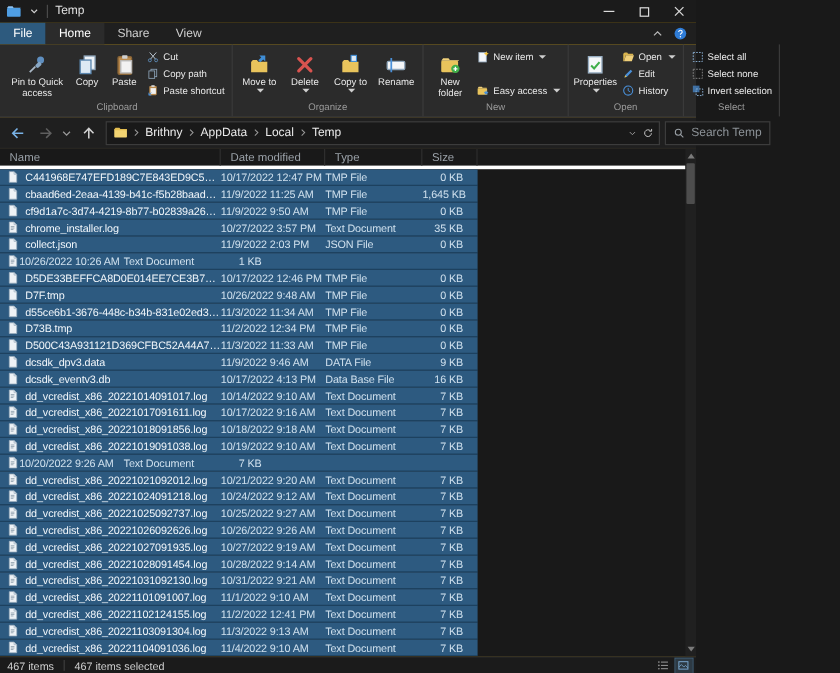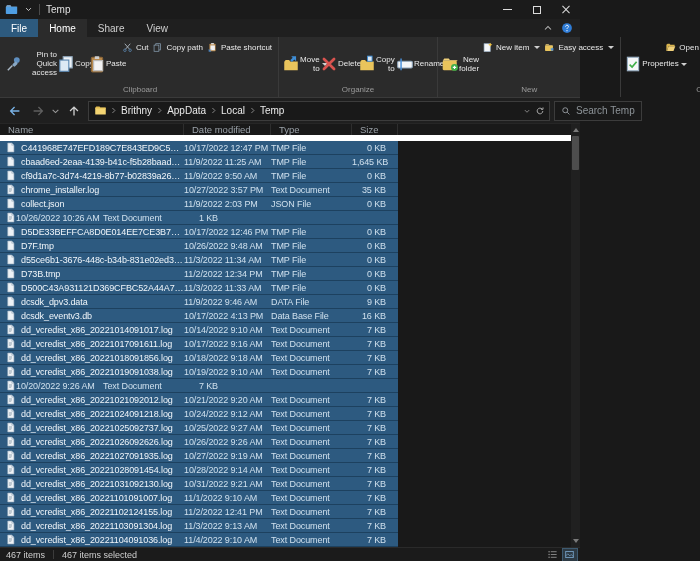--- a/index.html
+++ b/index.html
@@ -29,26 +29,26 @@
   .tab.active{background:#2b2b2b;color:#fff}
   .tabs-right{margin-left:auto;display:flex;align-items:center;gap:7px;padding-right:7px}
   .icon-12{width:12px;height:12px;display:inline-flex}
   .icon-12 svg{width:100%;height:100%}
 
   
   .ribbon{height:61px;background:#2b2b2b;display:flex;flex:none;border-bottom:1px solid #3a3a3a;padding-left:2px}
   .rgroup{display:flex;flex-direction:column;border-right:1px solid #3a3a3a;padding:1px 3px 0}
   .rgroup-buttons{display:flex;flex:1;align-items:stretch}
   .rgroup-label{height:13px;line-height:12px;text-align:center;font-size:8px;color:#9b9b9b}
-  .rbtn-large{width:38px;display:flex;flex-direction:row;align-items:center;justify-content:flex-start;
-    padding-top:7px;font-size:8px;line-height:1.1;text-align:right;color:#e8e8e8}
+  .rbtn-large{width:38px;display:flex;flex-direction:column;align-items:center;justify-content:flex-start;
+    padding-top:7px;font-size:8px;line-height:1.1;text-align:center;color:#e8e8e8}
   .rbtn-large.narrow{width:31px}
   .rbtn-large.wide{width:52px}
   .rbtn-large .ric{width:18px;height:18px;margin-bottom:2px}
-  .rstack{display:flex;flex-direction:row;justify-content:flex-end;padding:2px 1px}
+  .rstack{display:flex;flex-direction:column;justify-content:space-between;padding:2px 1px}
   .rbtn-small{display:flex;align-items:center;gap:3px;height:14px;font-size:8px;color:#e8e8e8;padding:0 2px;white-space:nowrap}
   .rbtn-small .ric{width:11px;height:11px}
   .ric{display:inline-flex;flex:none}
   .ric svg{width:100%;height:100%}
   .dd{width:0;height:0;border-left:3px solid transparent;border-right:3px solid transparent;border-top:3px solid #cfcfcf;margin-left:2px;flex:none}
   .rlabel{display:inline}
 
   
   .navbar{height:26px;background:#1f1f1f;display:flex;align-items:center;flex:none;padding:0 3px;border-bottom:1px solid #262626}
   .nav-btn{width:23px;height:22px;display:flex;align-items:center;justify-content:center;flex:none}
@@ -63,21 +63,21 @@
   .crumbs{display:flex;align-items:center;height:100%;overflow:hidden}
   .crumb-label{font-size:10px;color:#eaeaea;padding:0 3px;white-space:nowrap}
   .crumb-chev{width:9px;height:9px;display:inline-flex;flex:none}
   .crumb-chev svg{width:100%;height:100%}
   .addr-right{margin-left:auto;display:flex;align-items:center;gap:3px;padding-right:4px}
   .searchbox{flex:1;height:20px;margin-left:4px;margin-right:2px;background:#191919;border:1px solid #3c3c3c;display:flex;align-items:center;padding:0 6px;gap:5px}
   .search-text{font-size:10px;color:#8d9398;white-space:nowrap}
 
   
   .main{flex:1;position:relative;background:#191919;overflow:hidden}
-  .colheaders{height:17px;display:flex;align-items:center;font-size:9.5px;color:#9aa1a8;border-bottom:6px solid #ffffff}
+  .colheaders{height:17px;display:flex;align-items:center;font-size:9.5px;color:#9aa1a8;border-bottom:3px solid #ffffff}
   .ch{height:100%;display:flex;align-items:center;border-right:1px solid #2e2e2e;padding-left:8px;white-space:nowrap}
   .ch-name{width:184px}
   .ch-date{width:87px}
   .ch-type{width:81px}
   .ch-size{width:46px}
   .rows{position:absolute;top:17px;left:0;right:0;bottom:0;overflow:hidden}
   .frow{height:14px;display:flex;align-items:center;width:398px;background:#2d5a80;
     border-bottom:1px solid rgba(12,36,56,.45);font-size:9px;letter-spacing:-0.1px}
   .f-ic{width:11px;height:11px;margin-left:5px;flex:none;display:inline-flex}
   .f-ic svg{width:100%;height:100%}

